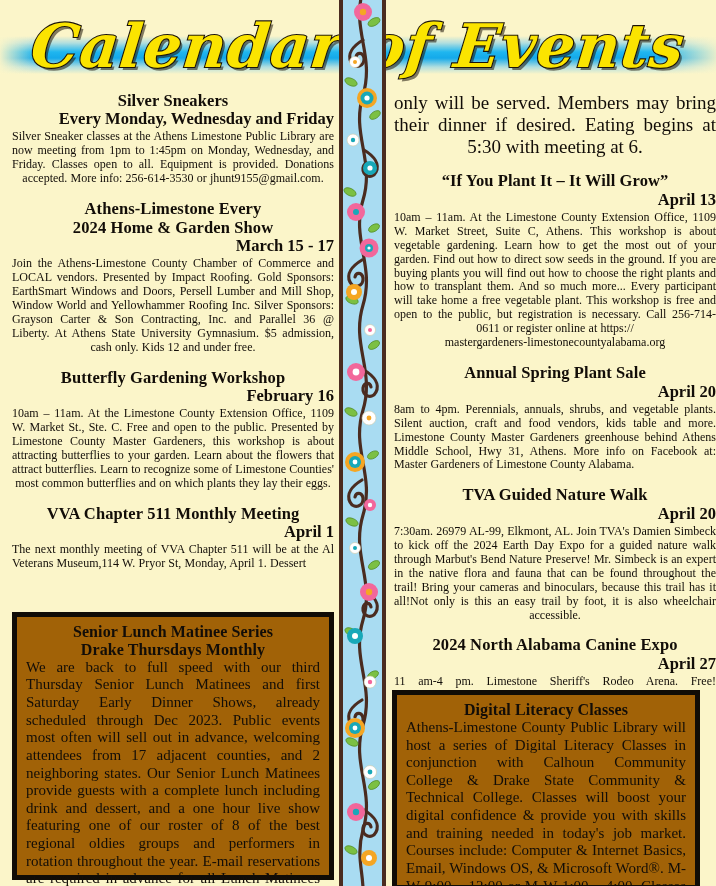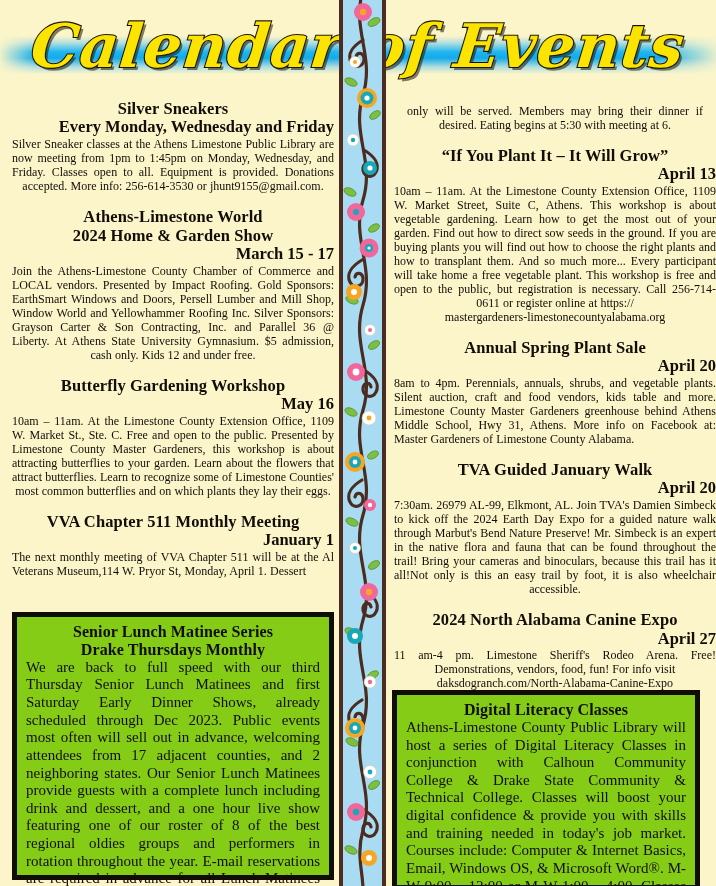--- a/index.html
+++ b/index.html
@@ -55,45 +55,45 @@
     box-sizing:border-box;
     overflow:hidden;
   }
   #ribbon svg{display:block;}
 
   
   .col{position:absolute;top:92px;width:322px;}
   #col-left{left:12px;}
   #col-right{left:394px;}
 
-  .evt{margin:8px 0 14px 0;}
+  .evt{margin:0 0 14px 0;}
   .evt:last-child{margin-bottom:0;}
   .ttl{
     text-align:center;font-weight:bold;font-size:16.5px;line-height:1.12;
     font-family:"Liberation Serif", serif;
     letter-spacing:.1px;margin:0;
   }
   .dt{
     text-align:right;font-weight:bold;font-size:16.5px;line-height:1.14;
     font-family:"Liberation Serif", serif;margin:0 0 1px 0;
   }
   .body{
     text-align:justify;text-align-last:center;
     font-size:12px;line-height:1.165;margin:0;
     hyphens:none;word-spacing:.2px;
   }
   .body.noexp{text-align:justify;text-align-last:left;}
   .cont{ 
-    text-align:justify;text-align-last:center;font-size:12px;line-height:1.165;margin:13px;font-family:Liberation Serif, serif;
+    text-align:justify;text-align-last:center;font-size:19px;line-height:1.165;margin:0;font-family:Liberation Serif, serif;
   }
 
   
   .boxed{
     border:5px solid #100c06;
-    background:#84cc16;
+    background:#a16207;
     padding:6px 9px 7px 9px;
     box-sizing:border-box;
   }
   #box-left{position:absolute;left:12px;top:612px;width:322px;height:268px;}
   #box-right{position:absolute;left:392px;top:690px;width:308px;height:200px;}
   #box-left .body,#box-right .body{font-size:15px;line-height:1.175;}
   #box-left .ttl,#box-right .ttl{font-size:16px;}
   .center{text-align-last:center;}
 </style>
 </head>
@@ -236,35 +236,35 @@
 
   <div class="col" id="col-left">
 
     <div class="evt">
       <p class="ttl">Silver Sneakers</p>
       <p class="dt">Every Monday, Wednesday and Friday</p>
       <p class="body">Silver Sneaker classes at the Athens Limestone Public Library are now meeting from 1pm to 1:45pm on Monday, Wednesday, and Friday. Classes open to all.  Equipment is provided.  Donations accepted.  More info: 256-614-3530 or jhunt9155@gmail.com.</p>
     </div>
 
     <div class="evt">
-      <p class="ttl">Athens-Limestone World</p>
+      <p class="ttl">Athens-Limestone Every</p>
       <p class="ttl">2024 Home &amp; Garden Show</p>
       <p class="dt">March 15 - 17</p>
       <p class="body">Join the Athens-Limestone County Chamber of Commerce and LOCAL vendors. Presented by Impact Roofing. Gold Sponsors: EarthSmart Windows and Doors, Persell Lumber and Mill Shop, Window World and Yellowhammer Roofing Inc. Silver Sponsors: Grayson Carter &amp; Son Contracting, Inc. and Parallel 36 @ Liberty.  At Athens State University Gymnasium. $5 admission, cash only. Kids 12 and under free.</p>
     </div>
 
     <div class="evt">
       <p class="ttl">Butterfly Gardening Workshop</p>
-      <p class="dt">May 16</p>
+      <p class="dt">February 16</p>
       <p class="body">10am – 11am. At the Limestone County Extension Office, 1109 W. Market St., Ste. C. Free and open to the public. Presented by Limestone County Master Gardeners, this workshop is about attracting butterflies to your garden. Learn about the flowers that attract butterflies. Learn to recognize some of Limestone Counties' most common butterflies and on which plants they lay their eggs.</p>
     </div>
 
     <div class="evt">
       <p class="ttl">VVA Chapter 511 Monthly Meeting</p>
-      <p class="dt">January 1</p>
+      <p class="dt">April 1</p>
       <p class="body noexp">The next monthly meeting of VVA Chapter 511 will be at the Al Veterans Museum,114 W. Pryor St, Monday, April 1. Dessert</p>
     </div>
   </div>
 
   <div class="boxed" id="box-left">
     <p class="ttl">Senior Lunch Matinee Series</p>
     <p class="ttl">Drake Thursdays Monthly</p>
     <p class="body">We are back to full speed with our third Thursday Senior Lunch Matinees and first Saturday Early Dinner Shows, already scheduled through Dec 2023. Public events most often will sell out in advance, welcoming attendees from 17 adjacent counties, and 2 neighboring states. Our Senior Lunch Matinees provide guests with a complete lunch including drink and dessert, and a one hour live show featuring one of our roster of 8 of the best regional oldies groups and performers in rotation throughout the year. E-mail reservations are required in advance for all Lunch Matinees and Early Dinner Shows. web: www.</p>
     <p class="body center">yesterdaysevents.com</p>
     <p class="body center">FB: www.facebook.com/YesterdaysEventCenter</p>
@@ -281,21 +281,21 @@
       <p class="body center">mastergardeners-limestonecountyalabama.org</p>
     </div>
 
     <div class="evt">
       <p class="ttl">Annual Spring Plant Sale</p>
       <p class="dt">April 20</p>
       <p class="body noexp">8am to 4pm. Perennials, annuals, shrubs, and vegetable plants. Silent auction, craft and food vendors, kids table and more.   Limestone County Master Gardeners greenhouse behind Athens Middle School, Hwy 31, Athens.  More info on Facebook at: Master Gardeners of Limestone County Alabama.</p>
     </div>
 
     <div class="evt">
-      <p class="ttl">TVA Guided January Walk</p>
+      <p class="ttl">TVA Guided Nature Walk</p>
       <p class="dt">April 20</p>
       <p class="body">7:30am.  26979 AL-99, Elkmont, AL.  Join TVA's Damien Simbeck to kick off the 2024 Earth Day Expo for a guided nature walk through Marbut's Bend Nature Preserve! Mr. Simbeck is an expert in the native flora and fauna that can be found throughout the trail! Bring your cameras and binoculars, because this trail has it all!Not only is this an easy trail by foot, it is also wheelchair accessible.</p>
     </div>
 
     <div class="evt">
       <p class="ttl">2024 North Alabama Canine Expo</p>
       <p class="dt">April 27</p>
       <p class="body">11 am-4 pm. Limestone Sheriff's Rodeo Arena. Free! Demonstrations, vendors, food, fun! For info visit</p>
       <p class="body center">daksdogranch.com/North-Alabama-Canine-Expo</p>
     </div>

